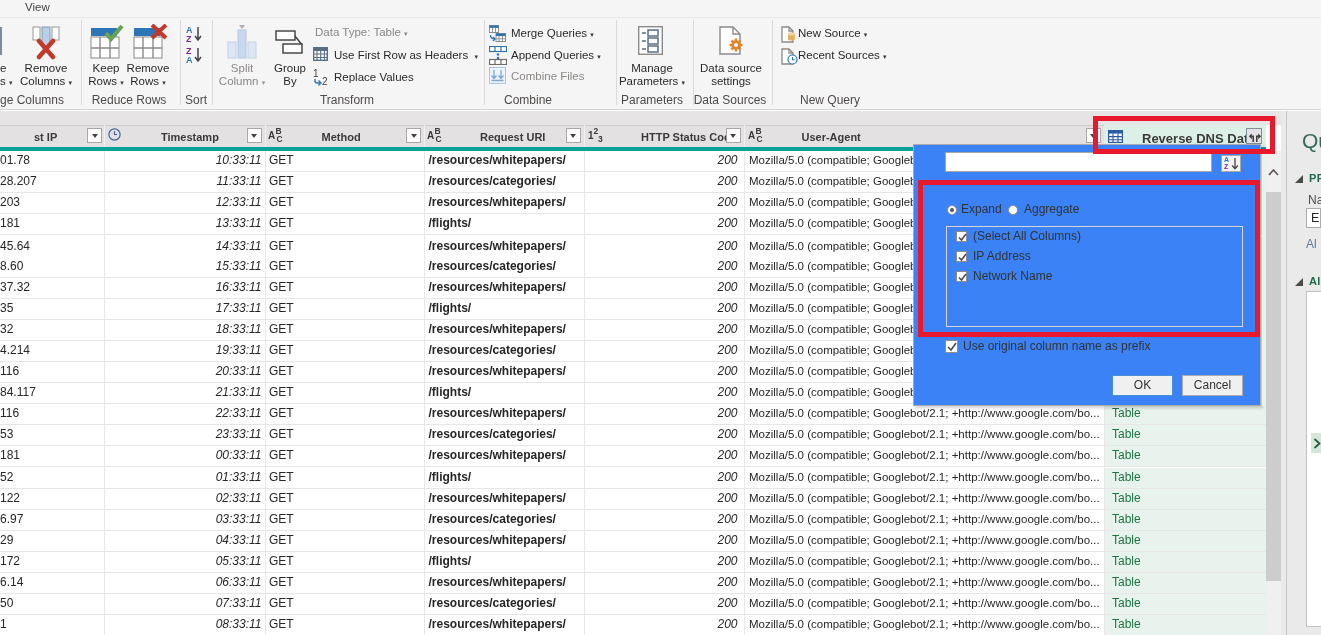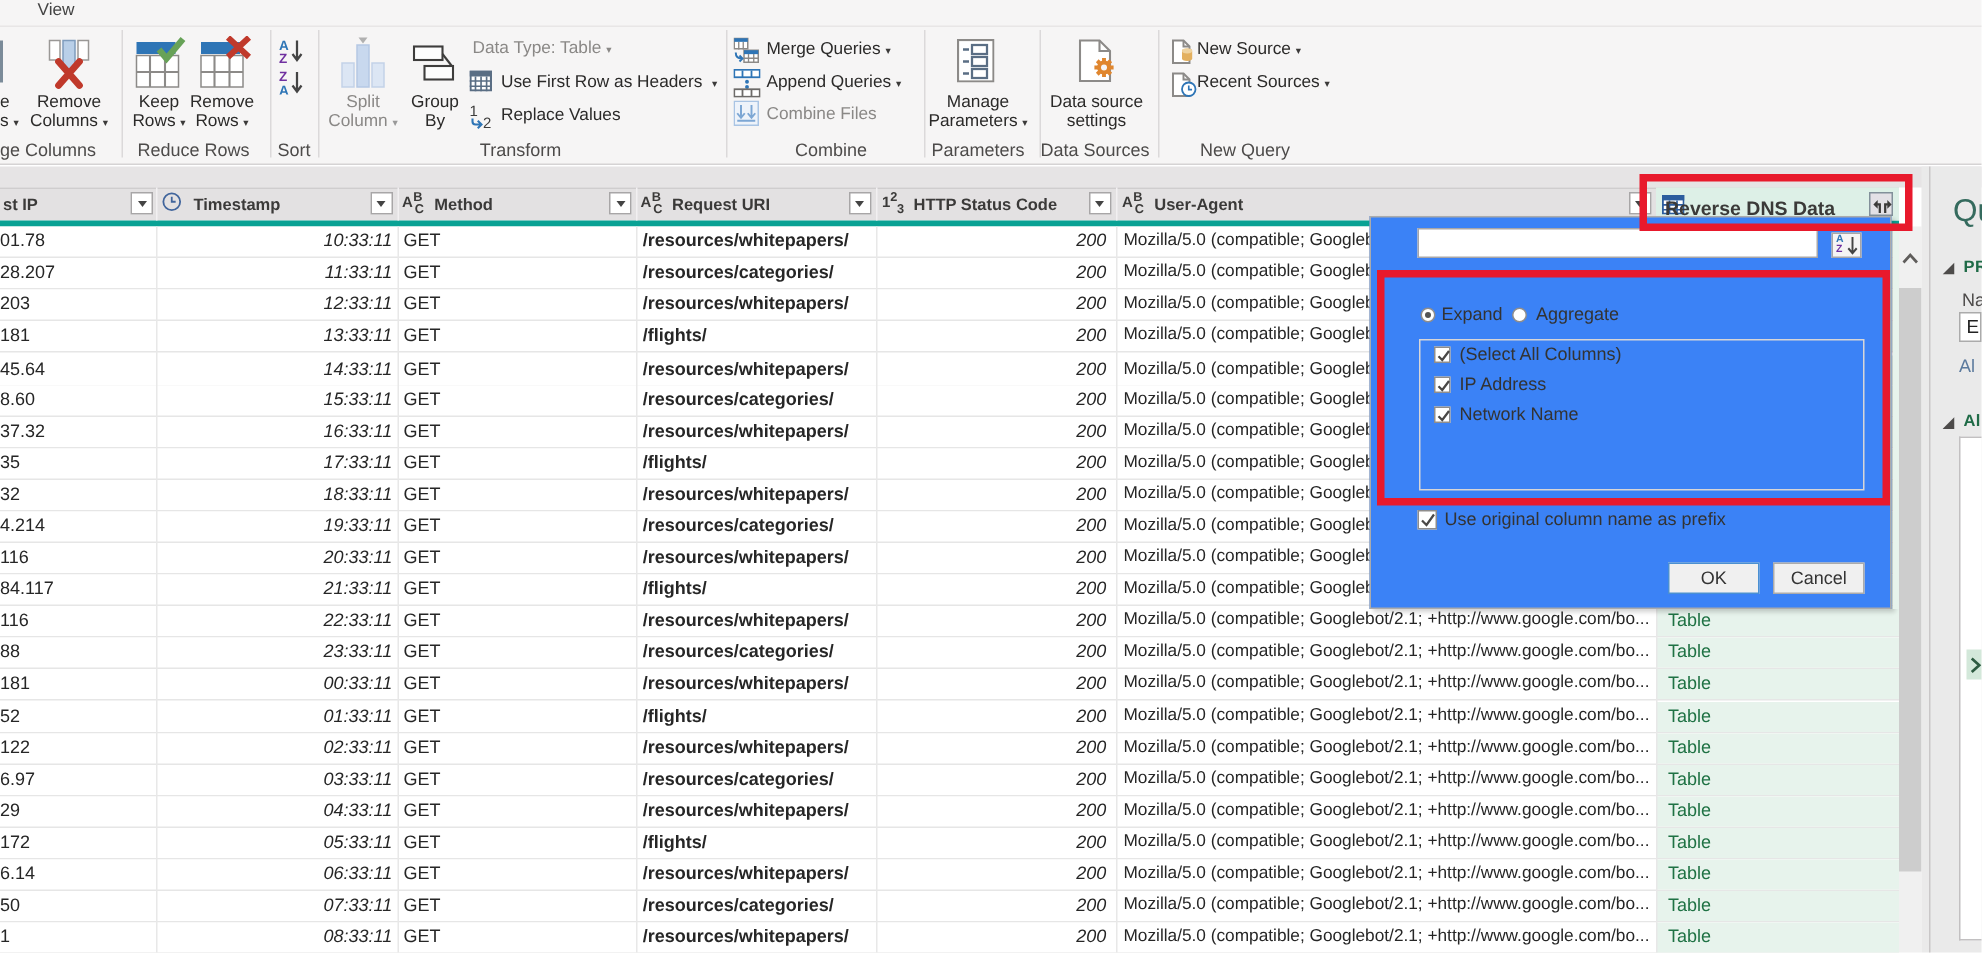--- a/index.html
+++ b/index.html
@@ -11,21 +11,21 @@
 .rtxtc { position:absolute; font-size:11.5px; color:#2b2a29; white-space:nowrap; text-align:center; transform:translateX(-50%); }
 .gray { color:#8a8886 !important; }
 .glabel { position:absolute; top:93px; font-size:12px; color:#4d4b4a; white-space:nowrap; text-align:center; transform:translateX(-50%); }
 .gdiv { position:absolute; top:20px; width:1px; height:85px; background:#dbd9da; }
 .caret { font-size:7px; color:#3b3a39; }
 
 #band { position:absolute; left:0; top:111px; width:1321px; height:14px; background:#e6e4e5; }
 #thead { position:absolute; left:0; top:125px; width:1265.5px; height:21.5px; background:#e3e1e2; border-top:1px solid #cfcdce; }
 #teal { position:absolute; left:0; top:146.5px; width:1265.5px; height:4.5px; background:#09a294; }
 .hsep { position:absolute; top:125px; width:1px; height:21.5px; background:#f2f0f1; }
-.htxt { position:absolute; top:130.5px; font-size:11px; font-weight:bold; color:#3b3a39; white-space:nowrap; }
+.htxt { position:absolute; top:130.5px; font-size:11px; font-weight:bold; color:#3b3a39; white-space:nowrap;margin-left:32px; }
 .dd { position:absolute; top:127.5px; width:15px; height:15px; background:#fff; border:1px solid #a8a6a7; }
 .dd:after { content:""; position:absolute; left:3.5px; top:5px; border:3px solid transparent; border-top:4px solid #444; }
 
 .row { position:absolute; left:0; width:1265.5px; height:21px; background:#fff; border-bottom:1px solid #e6e6e6; }
 .c { position:absolute; top:0; font-size:12px; color:#262626; line-height:18.5px; white-space:nowrap; }
 .ipc { left:0; }
 .tsc { left:103.5px; width:158px; text-align:right; font-style:italic; }
 .mc  { left:269px; }
 .uc  { left:428.5px;font-weight:bold; }
 .sc  { left:583.5px; width:154px; text-align:right; font-style:italic;padding-left:47px; }
@@ -148,21 +148,21 @@
     <circle cx="9" cy="12" r="1.3" fill="#2e75b6"></circle>
     <rect x="0.5" y="13.5" width="17" height="5" fill="#fff" stroke="#6d6b69" stroke-width="1.2"></rect>
     <path d="M6 14 v4.5 M12 14 v4.5" stroke="#6d6b69" stroke-width="1.2"></path>
   </svg>
   <div class="rtxt" style="left:511px;top:49px">Append Queries <span class="caret">▾</span></div>
   <svg class="abs" style="left:489px;top:67px" width="17" height="17" viewBox="0 0 17 17">
     <rect x="0.5" y="0.5" width="16" height="16" fill="#eef3fa" stroke="#a9c4e4"></rect>
     <path d="M5 3 v8 M2.5 8.5 L5 11.5 L7.5 8.5 M12 3 v8 M9.5 8.5 L12 11.5 L14.5 8.5 M2.5 13.5 h12" stroke="#7da7d4" stroke-width="1.3" fill="none"></path>
   </svg>
   <div class="rtxt gray" style="left:511px;top:70px">Combine Files</div>
-  <div class="glabel" style="left:554px">Combine</div>
+  <div class="glabel" style="left:528px">Combine</div>
   <div class="gdiv" style="left:616px"></div>
 
   <svg class="abs" style="left:638px;top:26px" width="25" height="29" viewBox="0 0 25 29">
     <rect x="0.7" y="0.7" width="23.6" height="27.6" fill="#fff" stroke="#8c8a88" stroke-width="1.4"></rect>
     <path d="M4 7 h4 M4 15 h4 M4 23 h4" stroke="#5a6e84" stroke-width="1.6"></path>
     <rect x="10" y="4" width="10" height="6" fill="#fff" stroke="#5a6e84" stroke-width="1.5"></rect>
     <rect x="10" y="12" width="10" height="6" fill="#fff" stroke="#5a6e84" stroke-width="1.5"></rect>
     <rect x="10" y="20" width="10" height="6" fill="#fff" stroke="#5a6e84" stroke-width="1.5"></rect>
   </svg>
   <div class="rtxtc" style="left:652px;top:62px">Manage</div>
@@ -381,21 +381,21 @@
 <div class="row" style="top:404.2px">
  <div class="c ipc">116</div>
  <div class="c tsc">22:33:11</div>
  <div class="c mc">GET</div>
  <div class="c uc">/resources/whitepapers/</div>
  <div class="c sc">200</div>
  <div class="c uac">Mozilla/5.0 (compatible; Googlebot/2.1; +http://www.google.com/bo...</div>
  <div class="c dnsc">Table</div>
 </div>
 <div class="row" style="top:425.3px">
- <div class="c ipc">88</div>
+ <div class="c ipc">53</div>
  <div class="c tsc">23:33:11</div>
  <div class="c mc">GET</div>
  <div class="c uc">/resources/categories/</div>
  <div class="c sc">200</div>
  <div class="c uac">Mozilla/5.0 (compatible; Googlebot/2.1; +http://www.google.com/bo...</div>
  <div class="c dnsc">Table</div>
 </div>
 <div class="row" style="top:446.4px">
  <div class="c ipc">181</div>
  <div class="c tsc">00:33:11</div>

